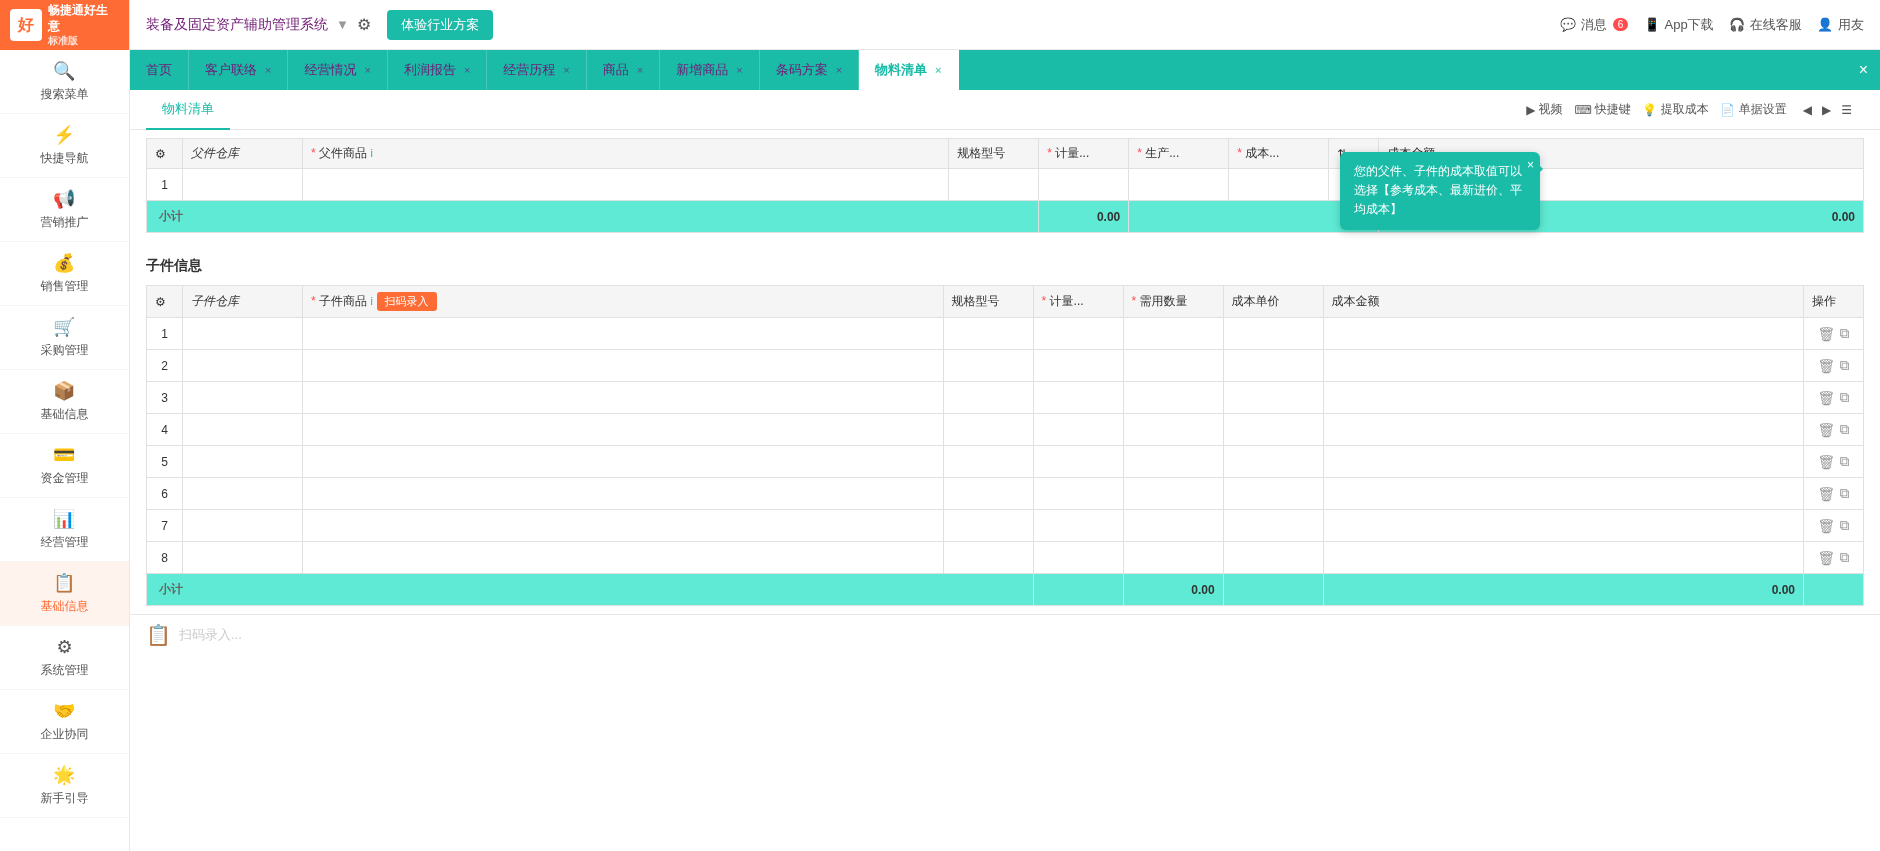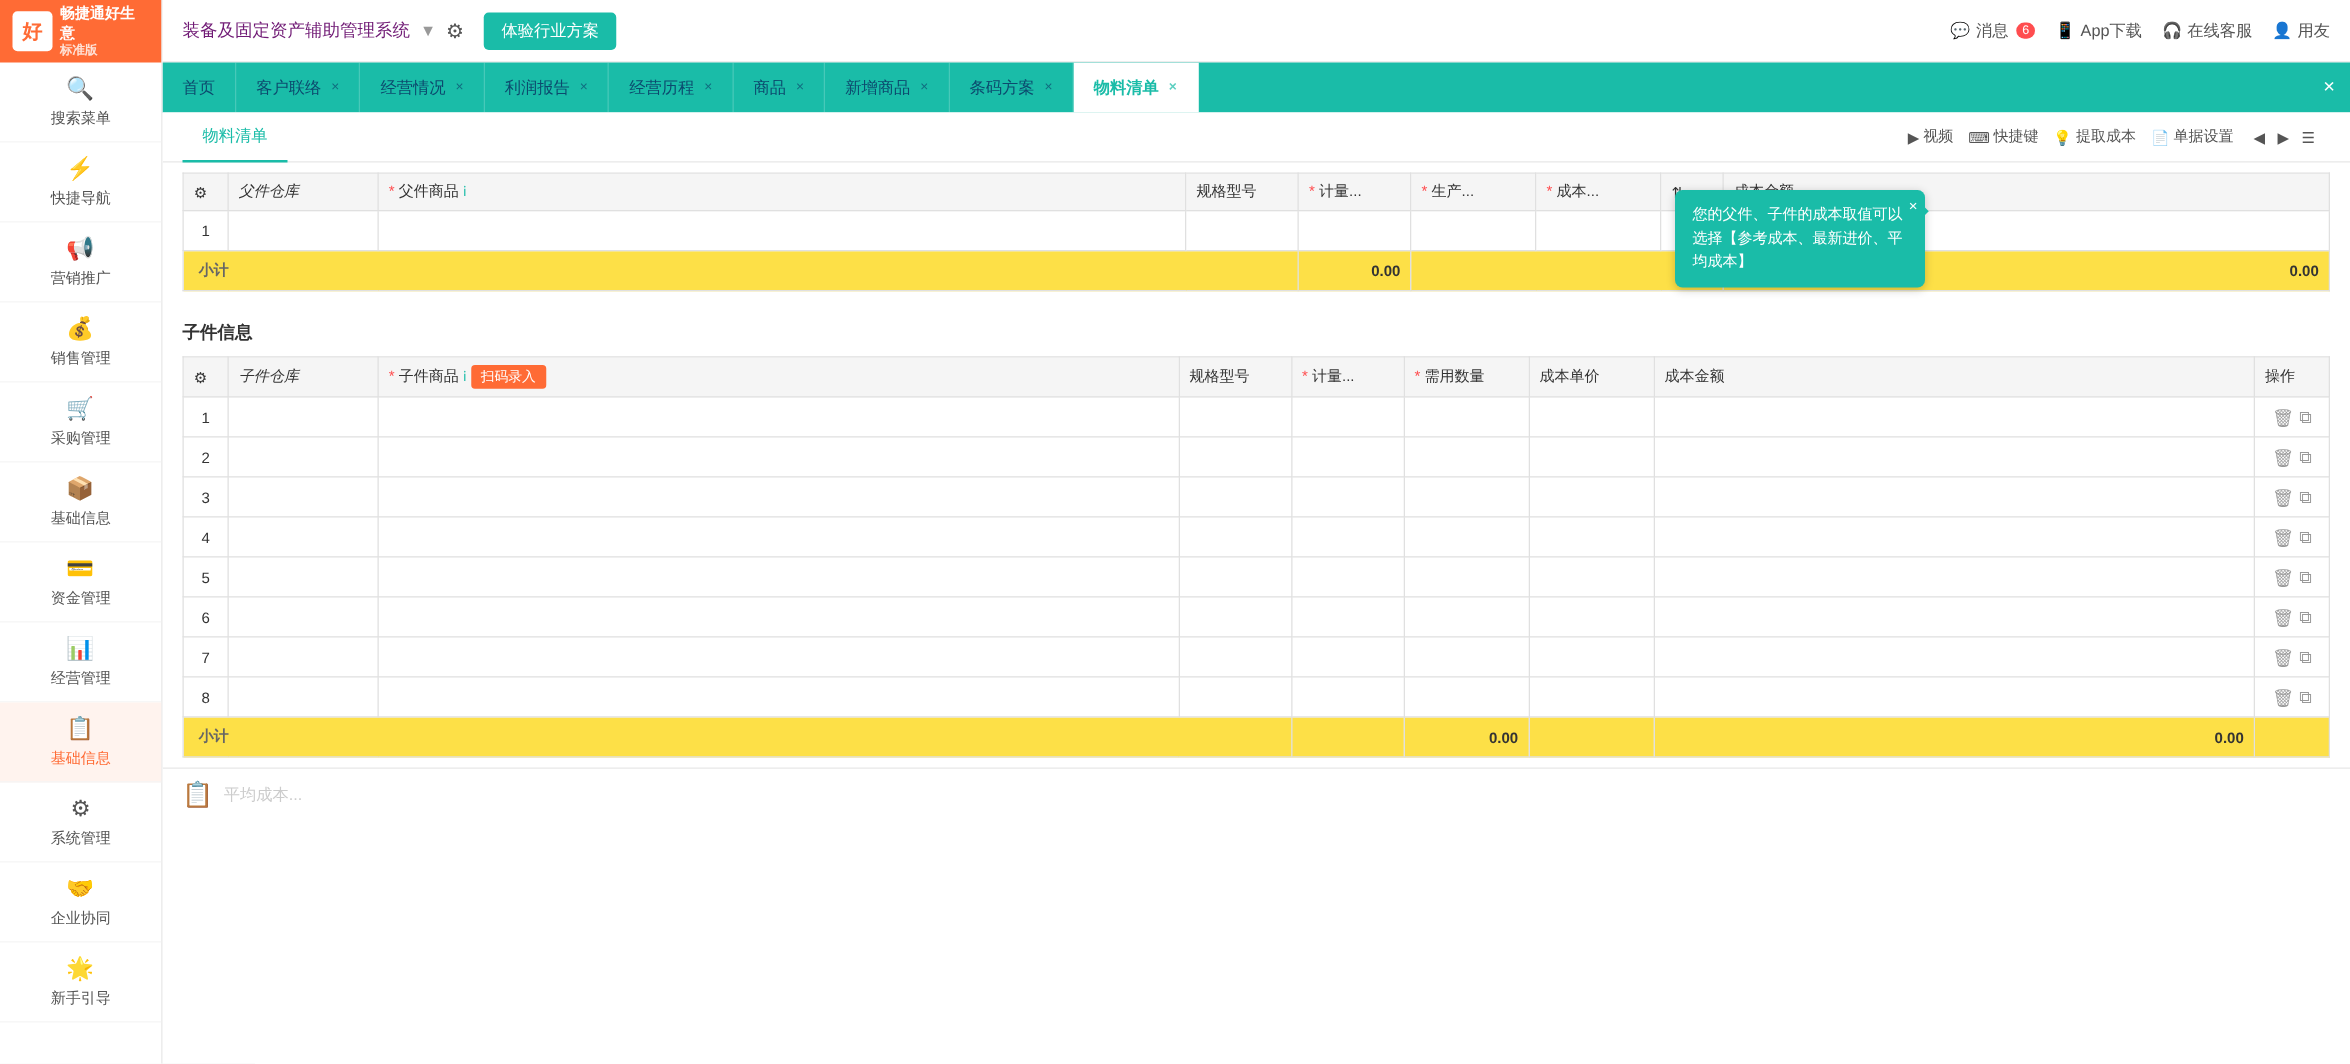--- a/index.html
+++ b/index.html
@@ -111,21 +111,21 @@
       flex-shrink: 0;
       height: 40px;
       overflow-x: auto;
     }
     .nav-tab {
       padding: 0 16px;
       height: 40px;
       display: flex;
       align-items: center;
       gap: 4px;
-      color: #0c4a6e;
+      color: #701a75;
       cursor: pointer;
       white-space: nowrap;
       font-size: 13px;
       border-right: 1px solid rgba(255,255,255,0.2);
     }
     .nav-tab.active { background: #fff; color: #1abca8; font-weight: bold; }
     .nav-tab .close-x { margin-left: 4px; font-size: 11px; opacity: 0.7; }
     .nav-tabs-close {
       margin-left: auto;
       padding: 0 12px;
@@ -209,21 +209,21 @@
       color: #333;
       white-space: nowrap;
     }
     .data-table td {
       border: 1px solid #e0e0e0;
       padding: 4px 8px;
       height: 32px;
       color: #333;
     }
     .data-table .subtotal-row td {
-      background: #fde047;
+      background: #5eead4;
       font-weight: bold;
     }
     .data-table .subtotal-row td.value { color: #333; }
 
     
     .row-num {
       text-align: center;
       color: #999;
       width: 36px;
     }
@@ -700,16 +700,16 @@
   <td></td>
   <td class="align-right value">0.00</td>
   <td></td>
 </tr>
           </tbody>
       </table>
     </div>
 
     <div class="bottom-bar" style="margin-top:8px;">
       <span class="bottom-bar-icon">📋</span>
-      <span style="color:#ccc;font-size:13px;">平均成本...</span>
+      <span style="color:#ccc;font-size:13px;">扫码录入...</span>
     </div>
   </div>
 </div>
 
 </body></html>

